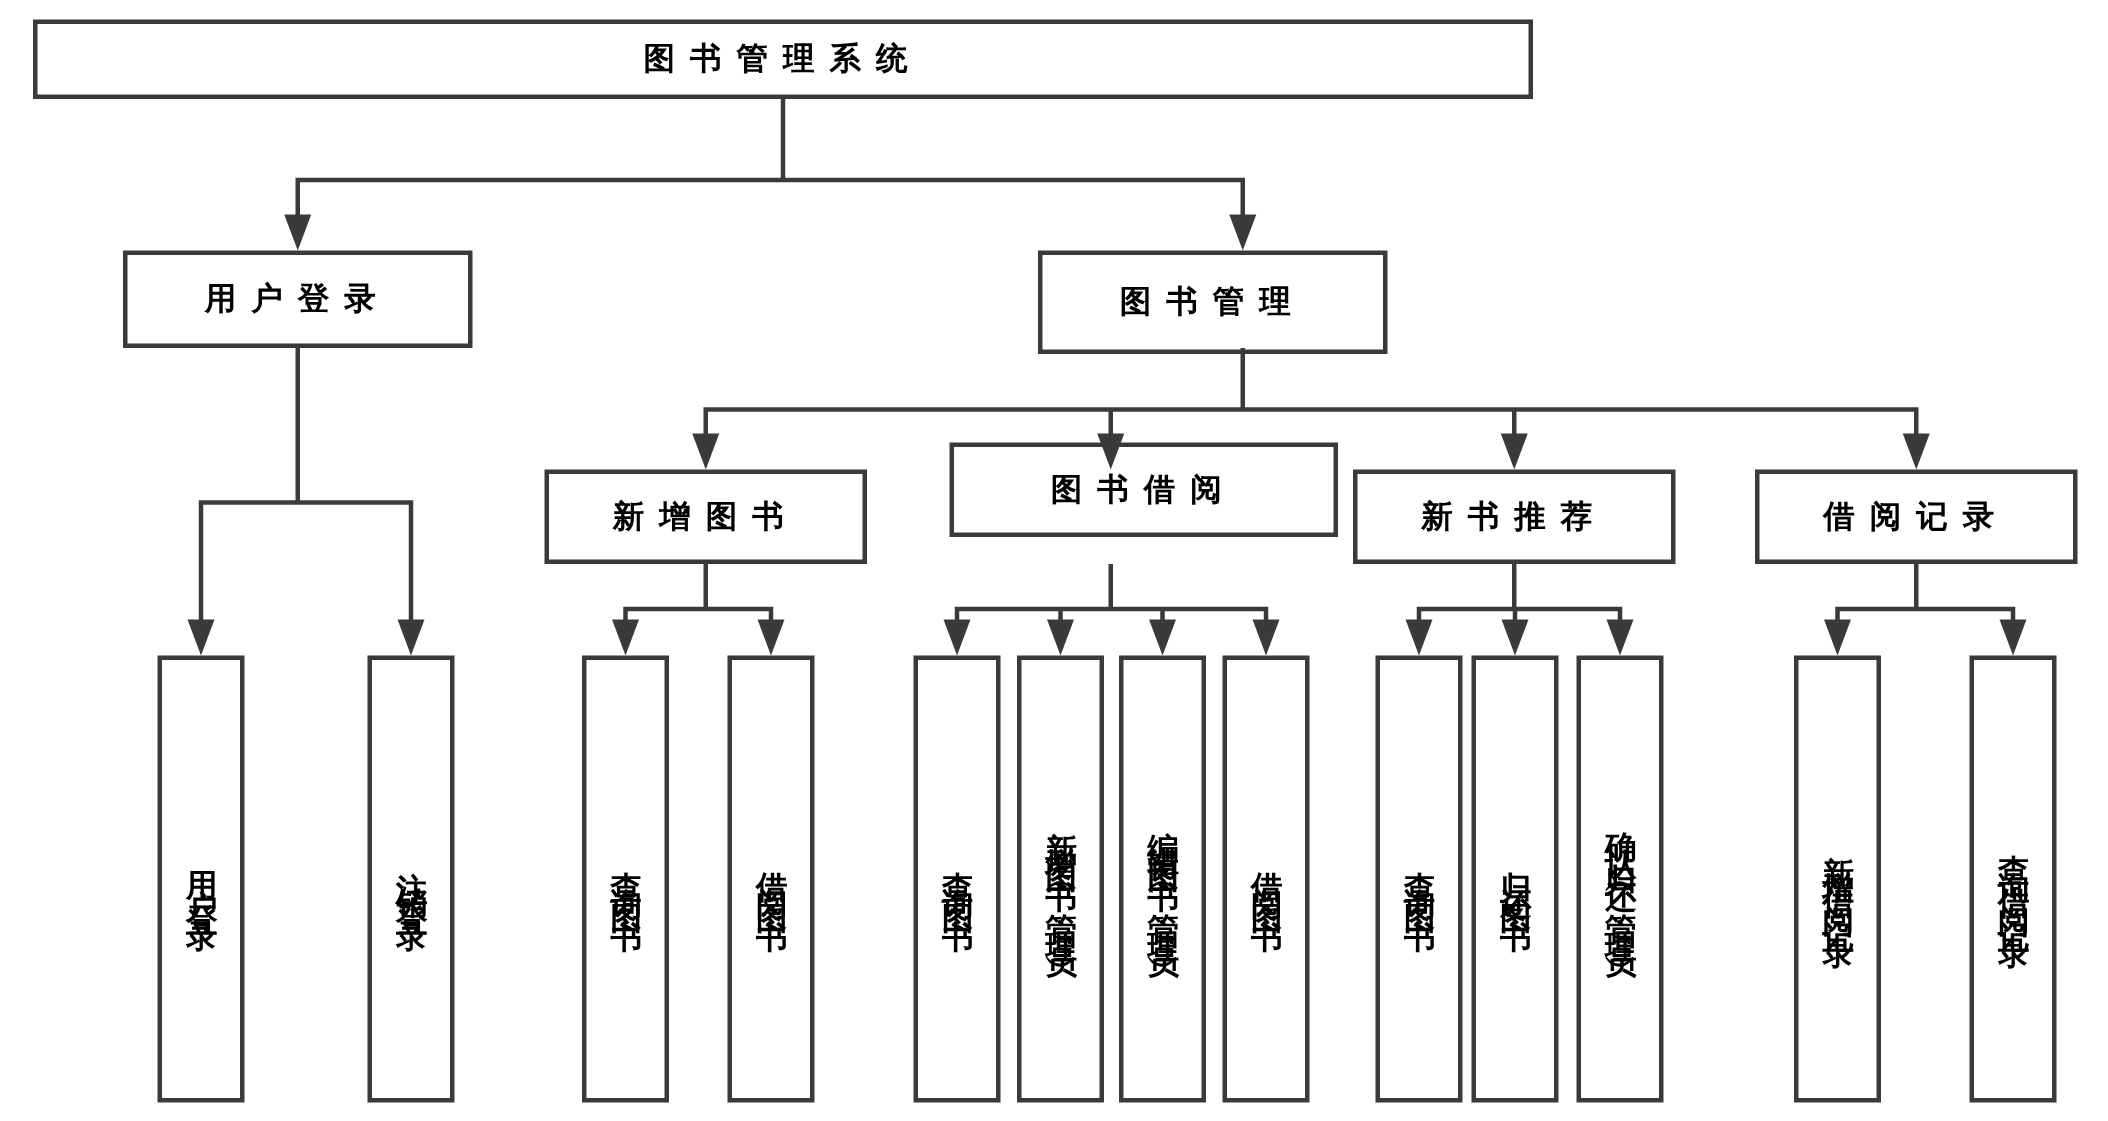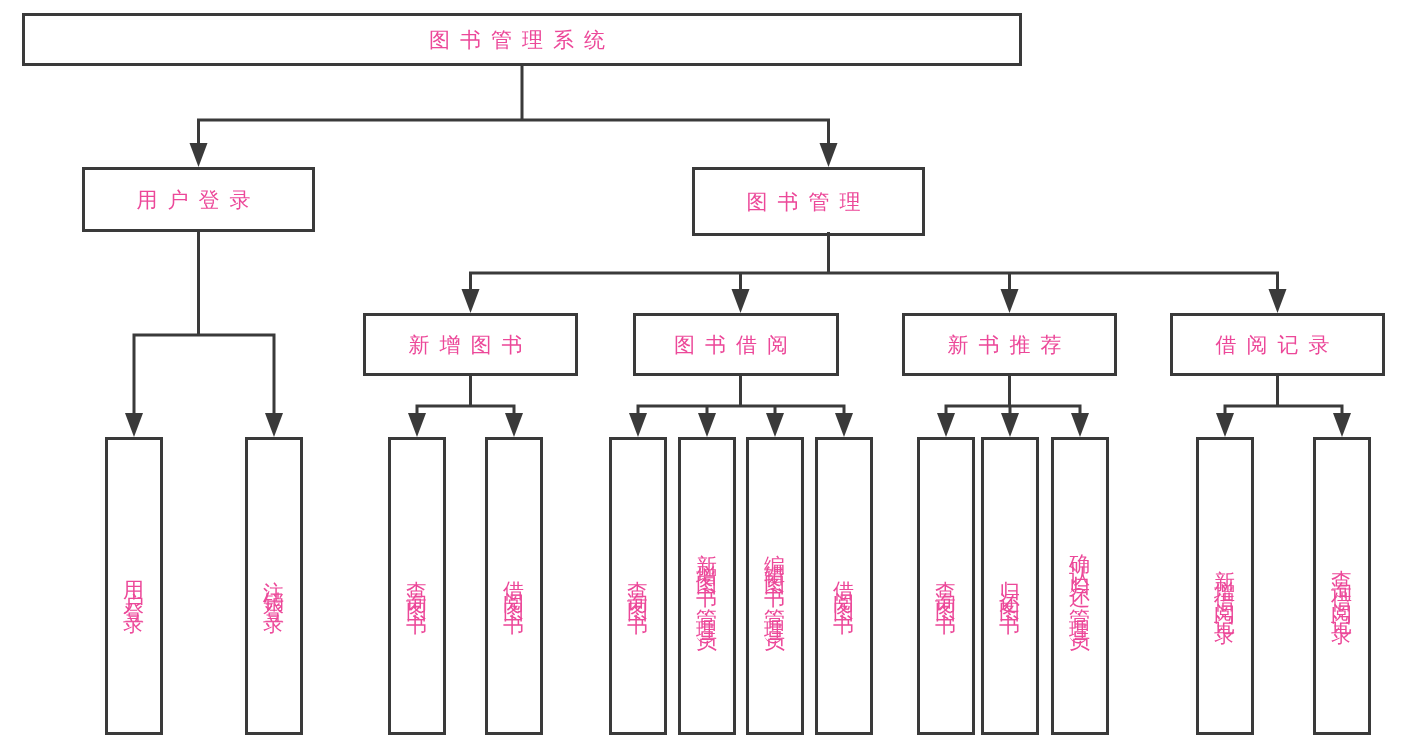--- a/index.html
+++ b/index.html
@@ -4,21 +4,21 @@
 <style>
   html,body{margin:0;padding:0;background:#ffffff;}
   .stage{
     position:relative;width:1405px;height:747px;background:#ffffff;
     font-family:"Liberation Sans",sans-serif;overflow:hidden;
   }
   .wires{position:absolute;left:0;top:0;z-index:2;}
   .node{
     position:absolute;box-sizing:border-box;background:#ffffff;
     border:3px solid #3a3a3a;display:flex;align-items:center;justify-content:center;
-    color:#ec4899;z-index:1;
+    color:#000000;z-index:1;font-weight:bold;
   }
   .h-node span{
     font-size:21px;letter-spacing:10px;line-height:1;white-space:nowrap;
   }
   .v-node{width:58px;height:298px;}
   .v-node span{
     writing-mode:vertical-rl;text-orientation:mixed;
     font-size:21px;letter-spacing:11px;line-height:1;white-space:nowrap;
   }
   .watermark{
@@ -71,21 +71,21 @@
   <div class="node h-node" style="left:82px;top:167px;width:233px;height:65px">
     <span>用户登录</span>
   </div>
   <div class="node h-node" style="left:692px;top:167px;width:233px;height:69px">
     <span>图书管理</span>
   </div>
 
   <div class="node h-node" style="left:363px;top:313px;width:215px;height:63px">
     <span>新增图书</span>
   </div>
-  <div class="node h-node" style="left:633px;top:313px;width:206px;height:63px">
+  <div class="node h-node" style="left:633px;top:295px;width:259px;height:63px">
     <span>图书借阅</span>
   </div>
   <div class="node h-node" style="left:902px;top:313px;width:215px;height:63px">
     <span>新书推荐</span>
   </div>
   <div class="node h-node" style="left:1170px;top:313px;width:215px;height:63px">
     <span>借阅记录</span>
   </div>
 
   <div class="node v-node" style="left:105px;top:437px">

